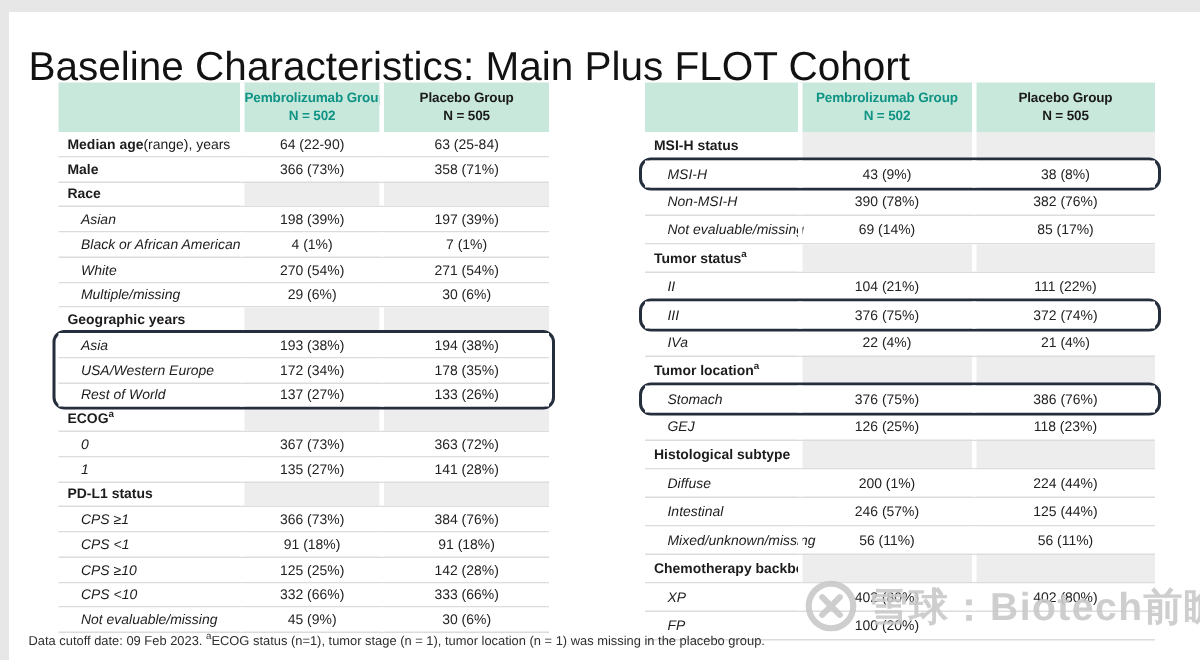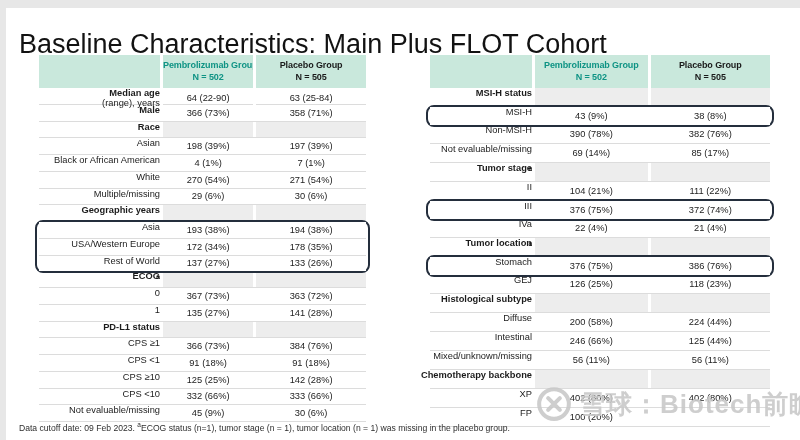--- a/index.html
+++ b/index.html
@@ -32,22 +32,22 @@
   }
   .hcell + .hcell { border-left:3px solid #fff; }
   .hcell.accent { color:var(--accent); }
   .hcell.dark   { color:#1a1a1a; }
 
   .row {
     display:grid; height:var(--rh);
     border-bottom:1px solid #dcdcdc;
     font-size:9.3px; color:#1c1c1c; background:#fff;
   }
-  .lbl { display:flex; align-items:flex-end; padding-left:6px; white-space:nowrap;flex-direction:column; }
-  .lbl.ind { padding-left:15px; }
+  .lbl { display:flex; align-items:center; padding-left:6px; white-space:nowrap; }
+  .lbl.ind { padding-left:15px;font-style:italic; }
   .lbl .b { font-weight:bold; }
   .lbl sup { font-size:6.5px; line-height:0; margin-top:-4px; font-weight:bold; }
   .val {
     display:flex; align-items:center; justify-content:center;
     border-left:3px solid #fff; color:#222; white-space:nowrap;
   }
   .row.section .lbl { font-weight:bold; }
   .row.section .val { background:var(--section); }
 
   .hl {
@@ -272,21 +272,21 @@
       </div>
       <div class="row">
         <div class="lbl ind">
           <span>Not evaluable/missing</span>
         </div>
         <div class="val">69 (14%)</div>
         <div class="val">85 (17%)</div>
       </div>
       <div class="row section">
         <div class="lbl">
-          <span class="b">Tumor stage</span>
+          <span class="b">Tumor status</span>
           <sup>a</sup>
         </div>
         <div class="val"></div>
         <div class="val"></div>
       </div>
       <div class="row">
         <div class="lbl ind">
           <span>II</span>
         </div>
         <div class="val">104 (21%)</div>
@@ -336,28 +336,28 @@
         <div class="lbl">
           <span class="b">Histological subtype</span>
         </div>
         <div class="val"></div>
         <div class="val"></div>
       </div>
       <div class="row">
         <div class="lbl ind">
           <span>Diffuse</span>
         </div>
-        <div class="val">200 (58%)</div>
+        <div class="val">200 (1%)</div>
         <div class="val">224 (44%)</div>
       </div>
       <div class="row">
         <div class="lbl ind">
           <span>Intestinal</span>
         </div>
-        <div class="val">246 (66%)</div>
+        <div class="val">246 (57%)</div>
         <div class="val">125 (44%)</div>
       </div>
       <div class="row">
         <div class="lbl ind">
           <span>Mixed/unknown/missing</span>
         </div>
         <div class="val">56 (11%)</div>
         <div class="val">56 (11%)</div>
       </div>
       <div class="row section">

